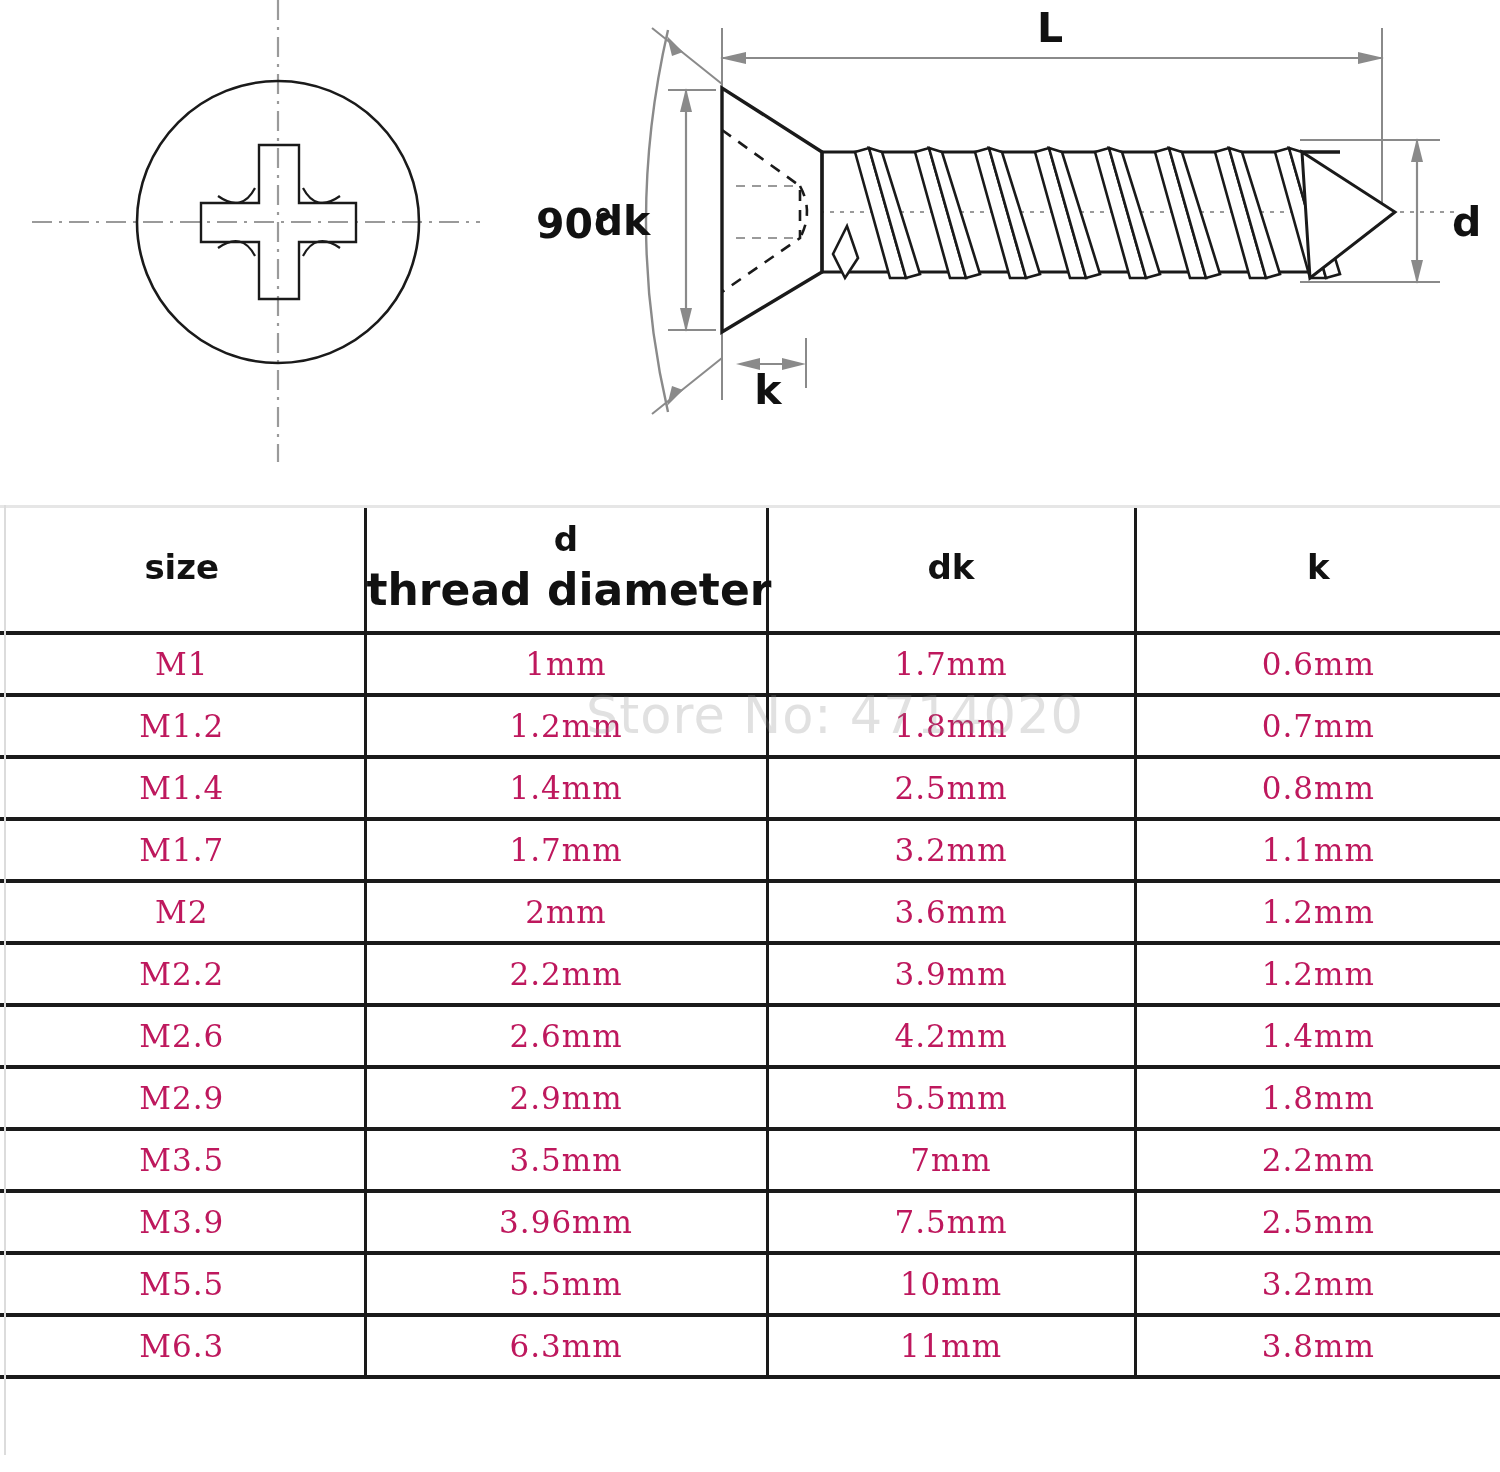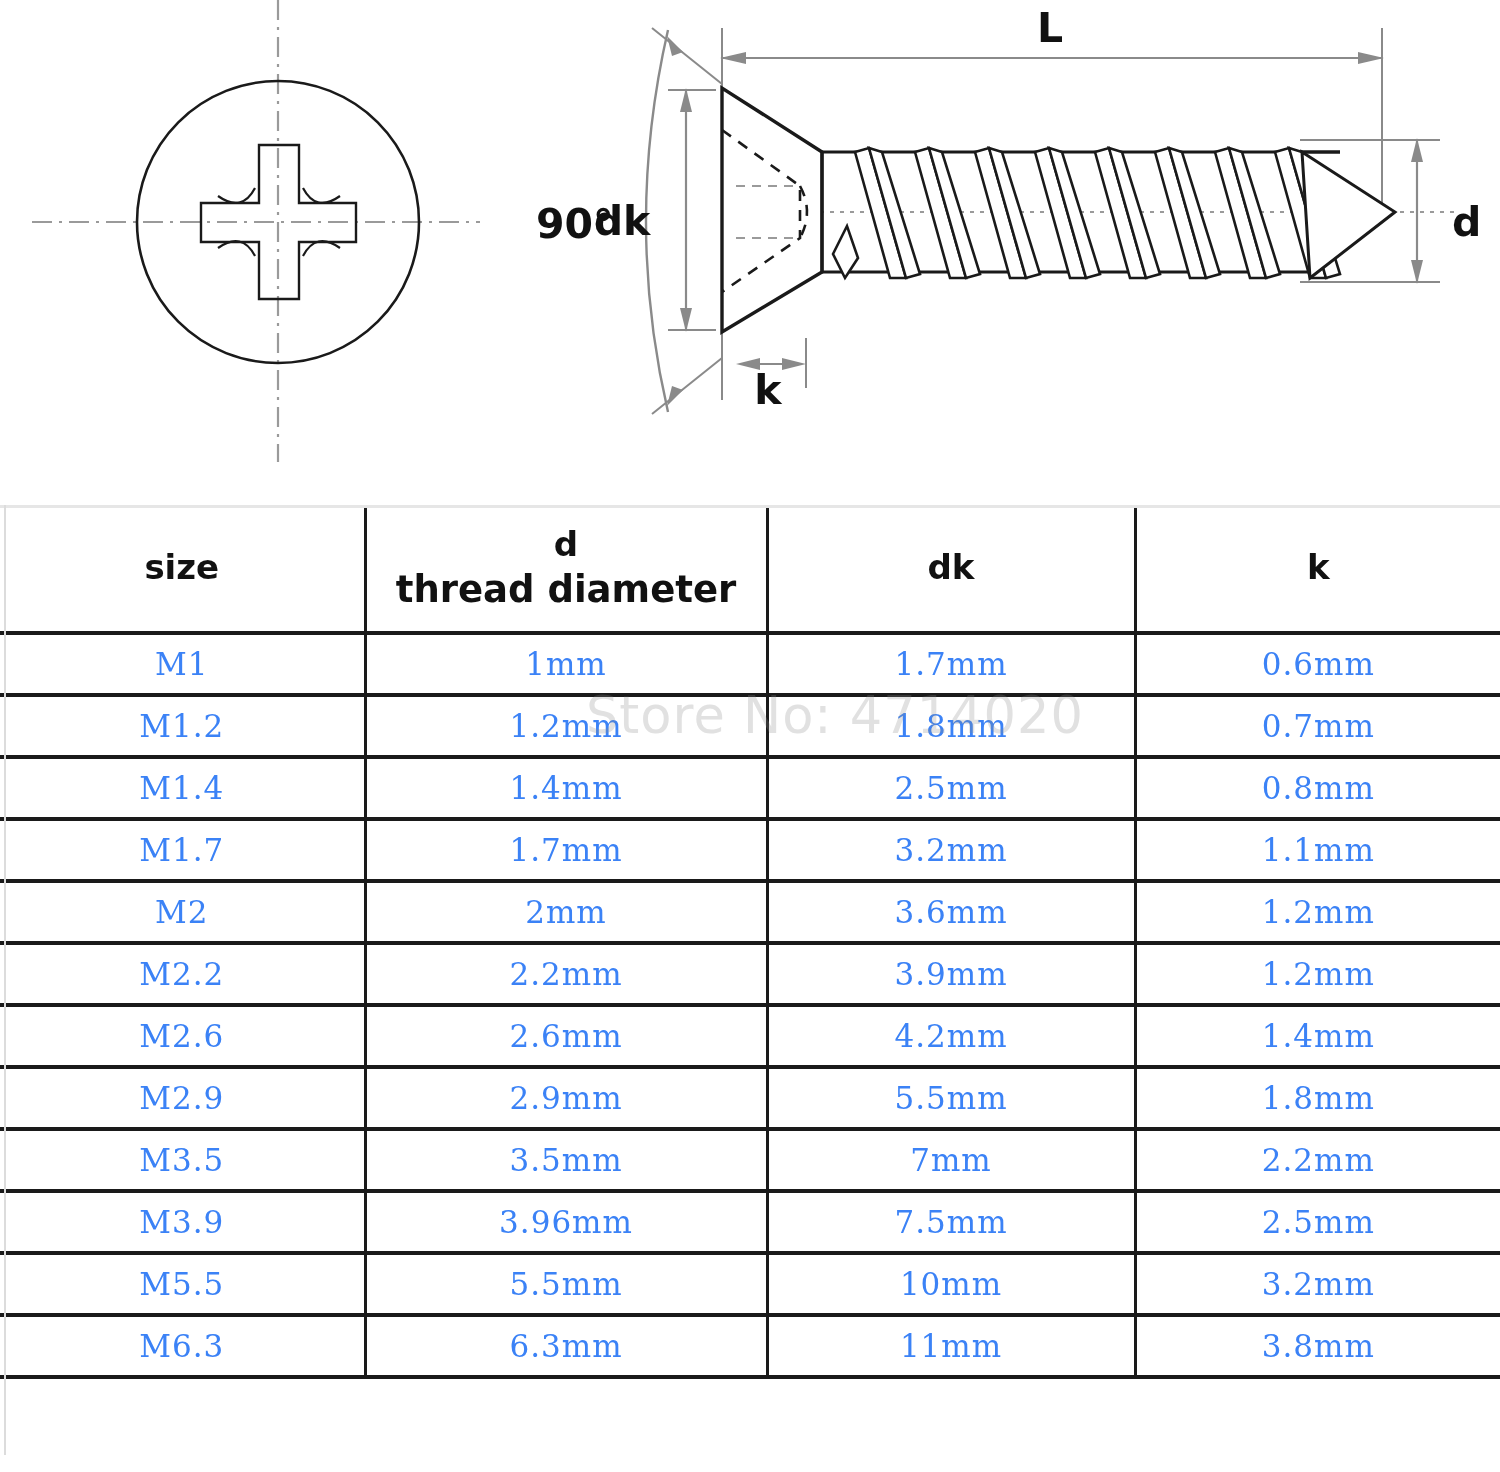--- a/index.html
+++ b/index.html
@@ -73,32 +73,32 @@
     font-family: "DejaVu Sans", sans-serif;
     font-weight: bold;
     font-size: 34px;
     color: #111111;
     letter-spacing: 0px;
     line-height: 1.28;
     border-bottom: 4px solid #1a1a1a;
   }
   table.spec tr.head th .sub {
     display: block;
-    font-size: 37px;
+    font-size: 44px;
     font-weight: bold;
     white-space: nowrap;
   }
   table.spec tr.head th .main {
     display: block;
   }
   table.spec tbody td {
     height: 58px;
     font-family: "DejaVu Serif", serif;
     font-size: 31px;
-    color: #3b82f6;
+    color: #be185d;
     letter-spacing: 1px;
     white-space: nowrap;
   }
   table.spec tbody tr:last-child td {
     border-bottom: 4px solid #1a1a1a;
   }
   .tbl-left-rule {
     position: absolute;
     left: 4px;
     top: 0;

